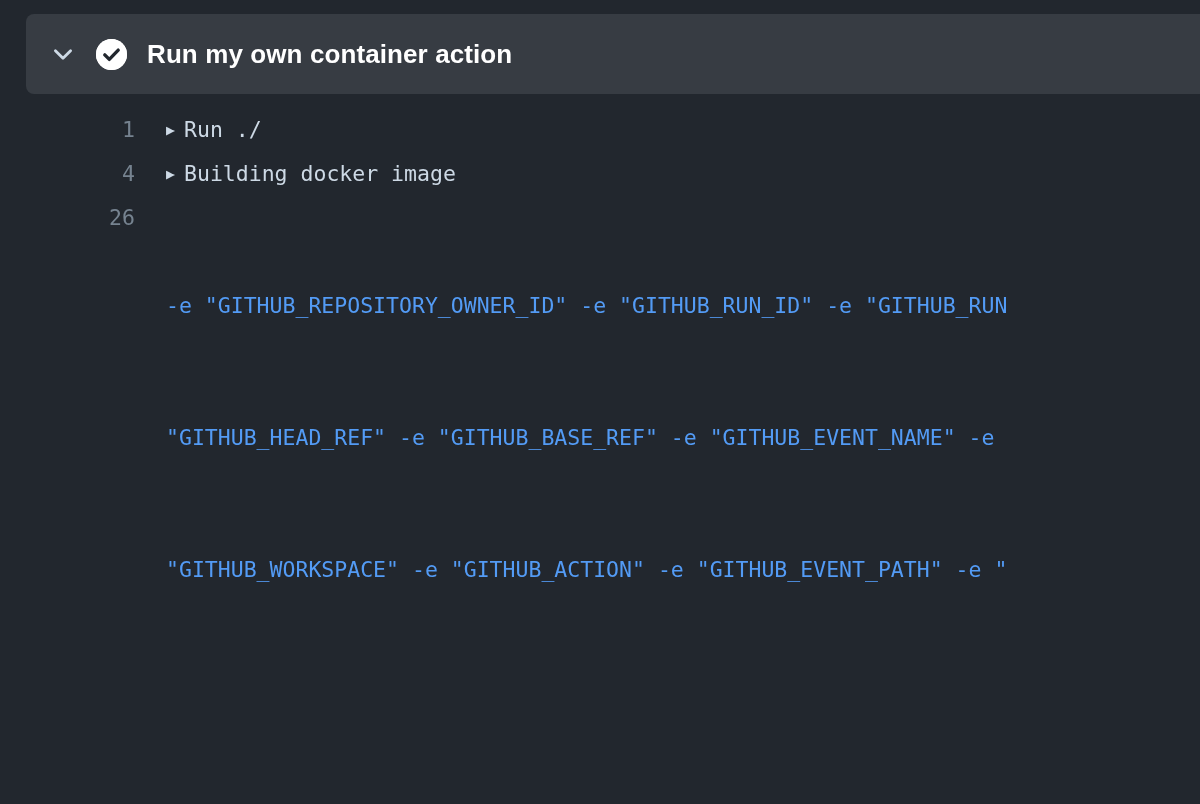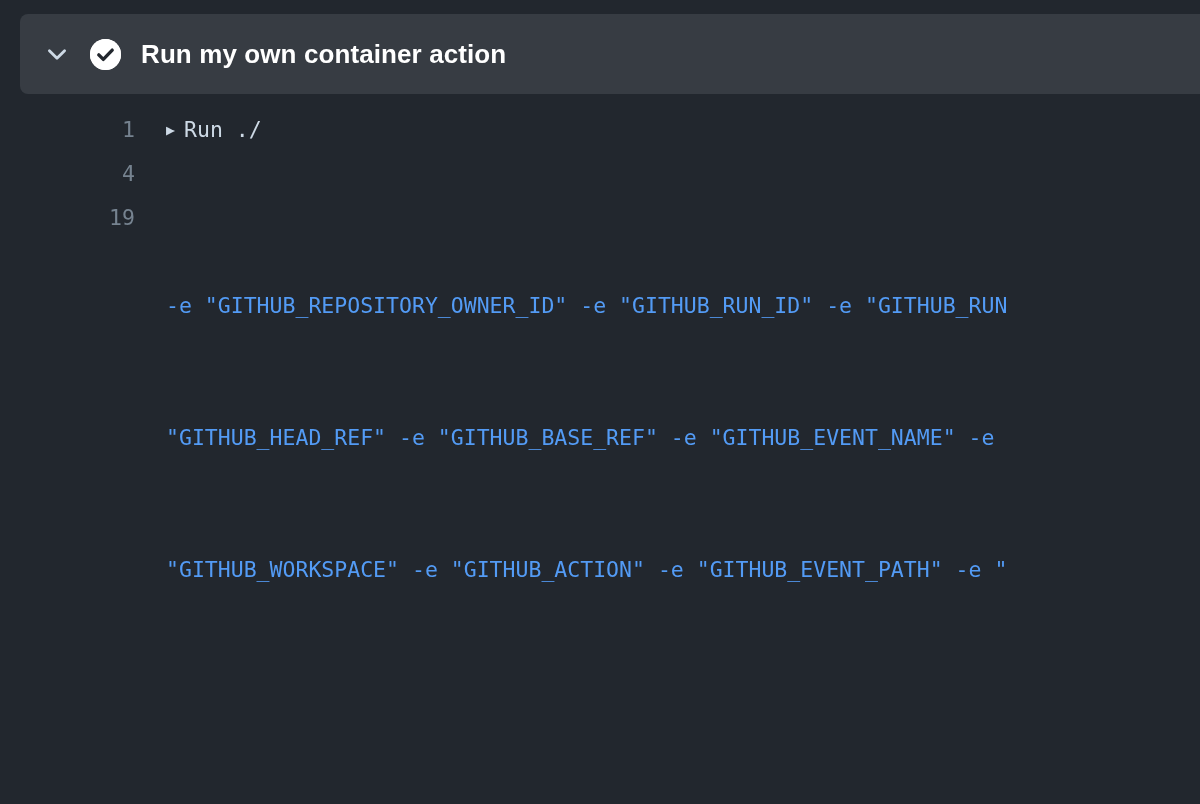--- a/index.html
+++ b/index.html
@@ -21,21 +21,21 @@
     width: 1200px;
     height: 804px;
     background: #22272e;
     position: relative;
     padding-top: 14px;
     box-sizing: border-box;
   }
 
   
   .step-header {
-    margin-left: 20px;
+    margin-left: 26px;
     height: 80px;
     background: #373c43;
     border-radius: 8px 0 0 8px;
     display: flex;
     align-items: center;
     padding-left: 24px;
     box-sizing: border-box;
     cursor: pointer;
   }
   .chevron-icon {
@@ -140,24 +140,25 @@
 
   <div class="log-body">
 
     <div class="log-line group">
       <span class="line-number">1</span>
       <span class="line-content"><span class="group-caret">▶</span><span>Run ./</span></span>
     </div>
 
     <div class="log-line group">
       <span class="line-number">4</span>
+      <span class="line-content"><span class="group-caret">▶</span><span>Building docker image</span></span>
     </div>
 
     <div class="log-line">
-      <span class="line-number">19</span>
+      <span class="line-number">26</span>
       <span class="line-content blue wrapped">
         <span class="cont">-e "GITHUB_REPOSITORY_OWNER_ID" -e "GITHUB_RUN_ID" -e "GITHUB_RUN</span>
         <span class="cont">"GITHUB_HEAD_REF" -e "GITHUB_BASE_REF" -e "GITHUB_EVENT_NAME" -e</span>
         <span class="cont">"GITHUB_WORKSPACE" -e "GITHUB_ACTION" -e "GITHUB_EVENT_PATH" -e "</span>
         
         
         
       </span>
     </div>
 

